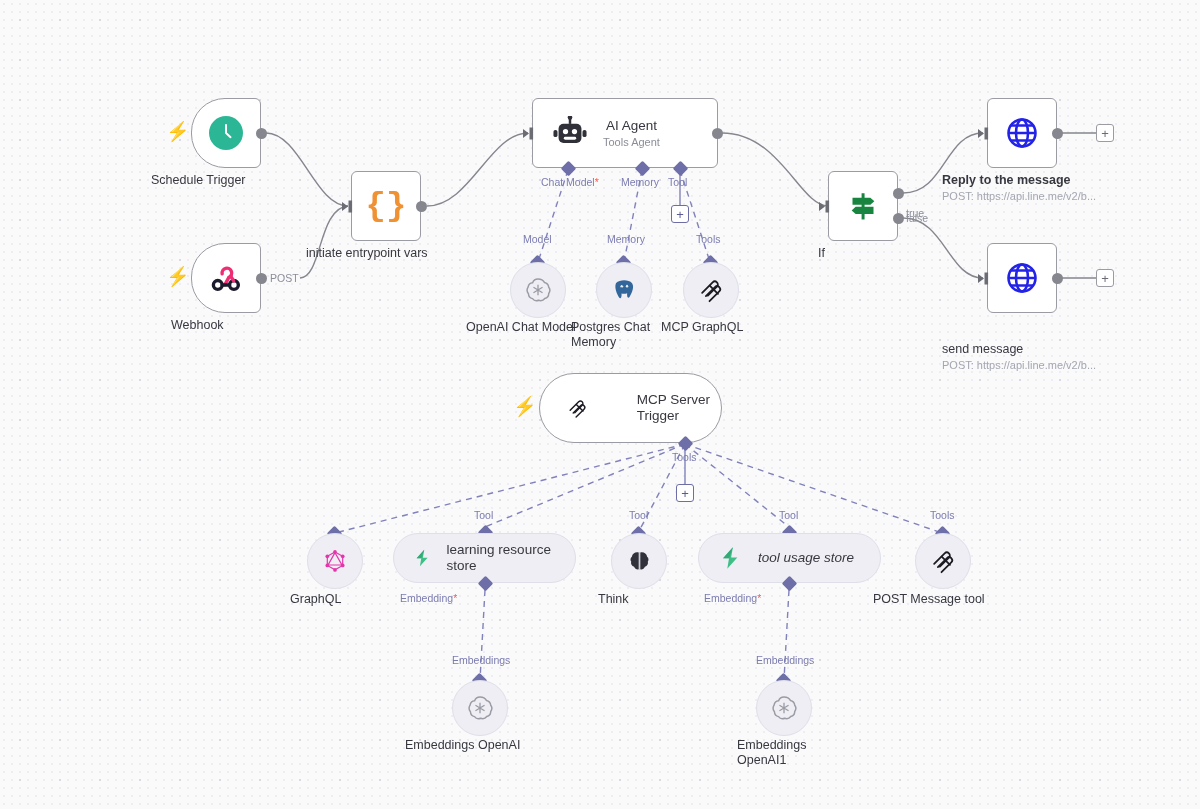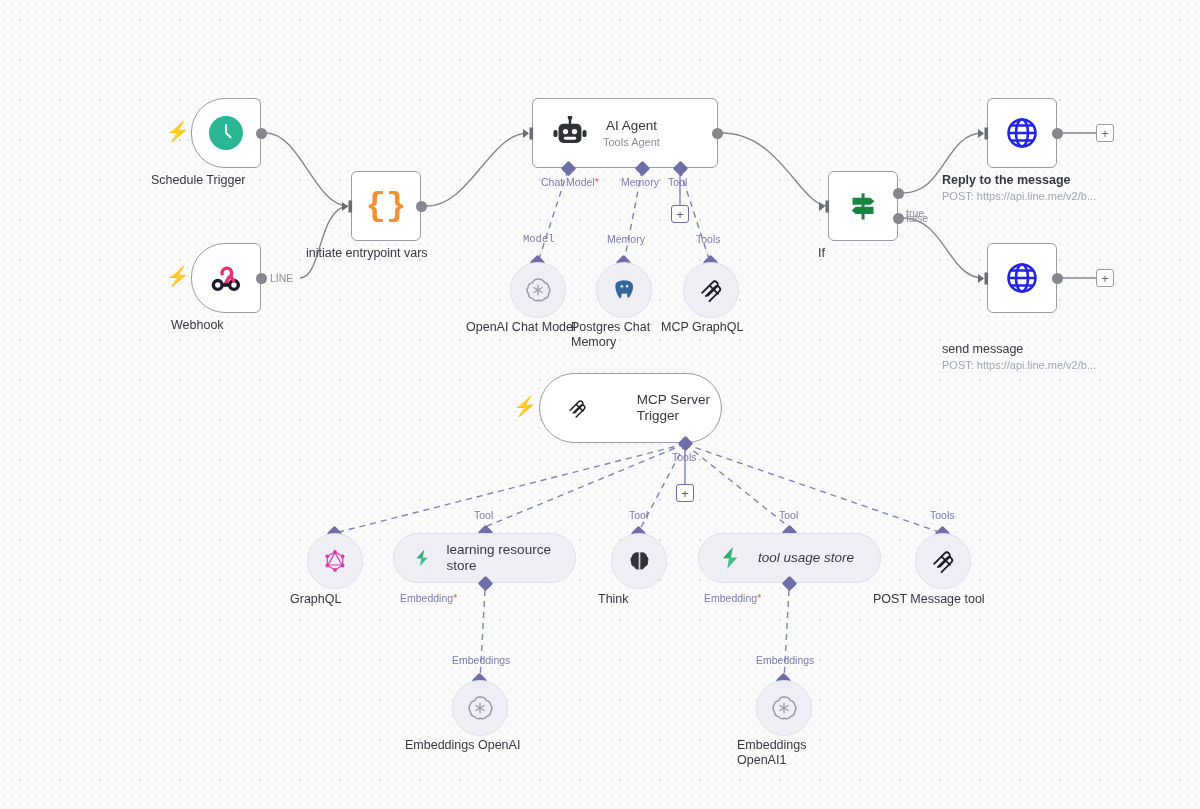--- a/index.html
+++ b/index.html
@@ -149,21 +149,21 @@
           <path d="M9.3 9.1 A3.4 3.4 0 1 1 14 11.6 L11.2 16.8" stroke="#ef2d75"></path>
           <circle cx="6.2" cy="16.9" r="3.1" stroke="#1c1b2e"></circle>
           <circle cx="17.6" cy="16.9" r="3.1" stroke="#1c1b2e"></circle>
           <path d="M9.3 16.9 h5.2" stroke="#1c1b2e"></path>
           <path d="M15.3 10.6 l2.1 3.5" stroke="#ef2d75"></path>
         </g>
       </svg>
     </div>
   </div>
   <div class="dot" style="left:256px; top:273px;"></div>
-  <div class="portlabel" style="left:270px; top:272px;">LINE</div>
+  <div class="portlabel" style="left:270px; top:272px;">POST</div>
   <div class="caption" style="left:171px; top:318px; width:110px;">Webhook</div>
 
   <div class="node" style="left:351px; top:171px;">
     <div class="sq">
       <span class="code-braces">{}</span>
     </div>
   </div>
   <svg class="inarrow" style="left:342px; top:200px;" viewBox="0 0 12 13">
     <path d="M0 2 L6 6.5 L0 11 Z" fill="#6b6c74"></path>
       <rect x="6.5" y="0.5" width="3.6" height="12" fill="#6b6c74"></rect>
@@ -261,21 +261,21 @@
     <path d="M0 2 L6 6.5 L0 11 Z" fill="#6b6c74"></path>
       <rect x="6.5" y="0.5" width="3.6" height="12" fill="#6b6c74"></rect>
   </svg>
   <div class="dot" style="left:1052px; top:273px;"></div>
   <div class="plusbox gray" style="left:1096px; top:269px;">+</div>
   <div class="caption" style="left:942px; top:318px; width:162px;margin-top:24px;">
     <span>send message</span>
     <span class="sub">POST: https://api.line.me/v2/b...</span>
   </div>
 
-  <div class="elabel" style="left:523px; top:233px;font-family:Liberation Mono, monospace;">Model</div>
+  <div class="elabel" style="left:523px; top:233px;">Model</div>
   <div class="diamond" style="left:532px; top:257px;"></div>
   <div class="node" style="left:510px; top:262px;">
     <div class="circ">
       <svg width="28" height="28" viewBox="0 0 24 24">
         <path d="M12 2.6c-2.1 0-3.9 1.3-4.6 3.2-2 .2-3.6 1.8-3.9 3.8-1.1 1.7-1 4 .3 5.6.1 2 1.5 3.7 3.5 4.2 1.2 1.6 3.4 2.2 5.2 1.4 1.9.7 4.1.1 5.3-1.5 2-.5 3.4-2.3 3.4-4.3 1.2-1.6 1.2-3.8 0-5.4-.2-2-1.7-3.7-3.7-4.1C16.6 3.7 14.4 2.6 12 2.6z" fill="none" stroke="#9a9ba4" stroke-width="1.25"></path>
         <path d="M12 7.4v9.2M8.1 9.7l7.8 4.6M15.9 9.7l-7.8 4.6" fill="none" stroke="#9a9ba4" stroke-width="1.1"></path>
       </svg>
     </div>
   </div>
   <div class="caption" style="left:466px; top:320px; width:145px;">OpenAI Chat Model</div>

